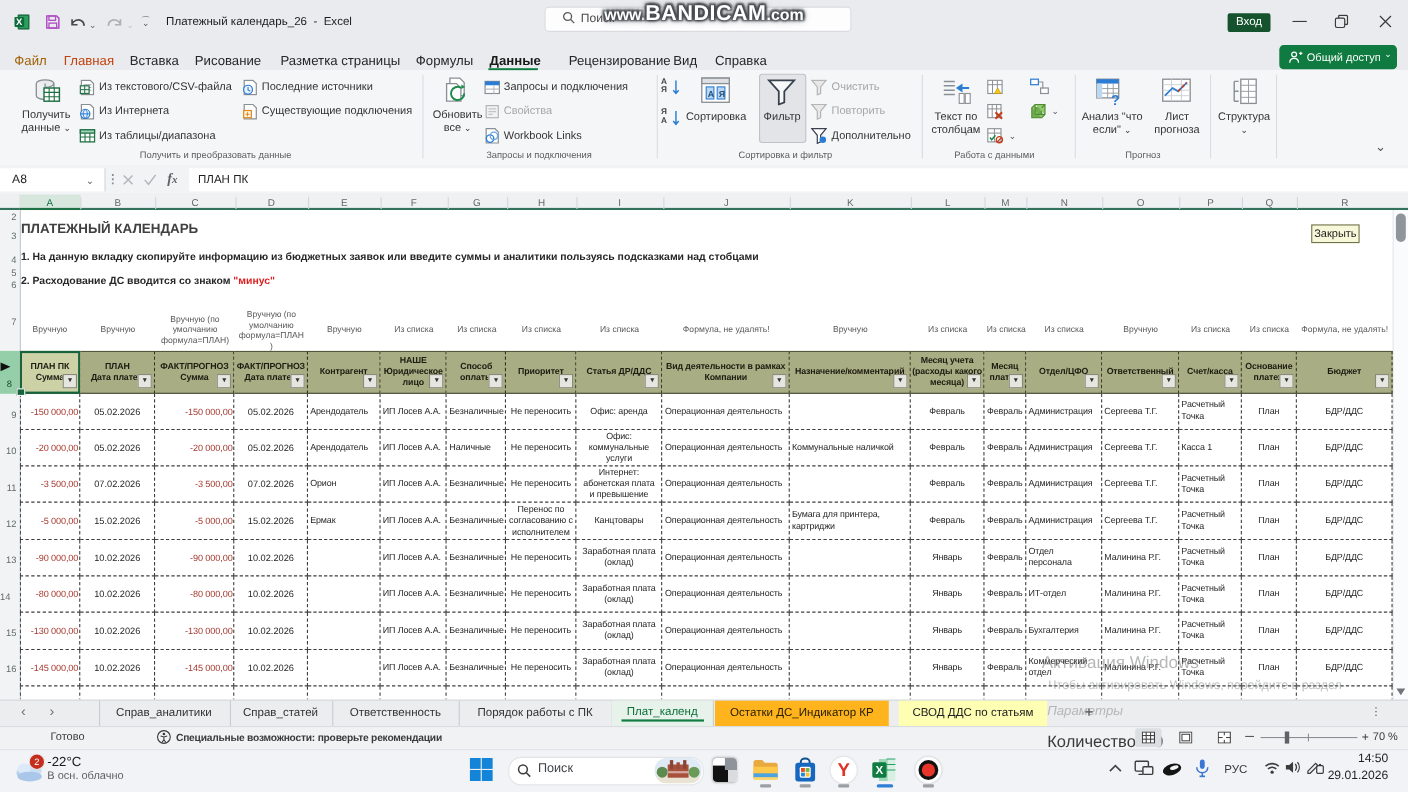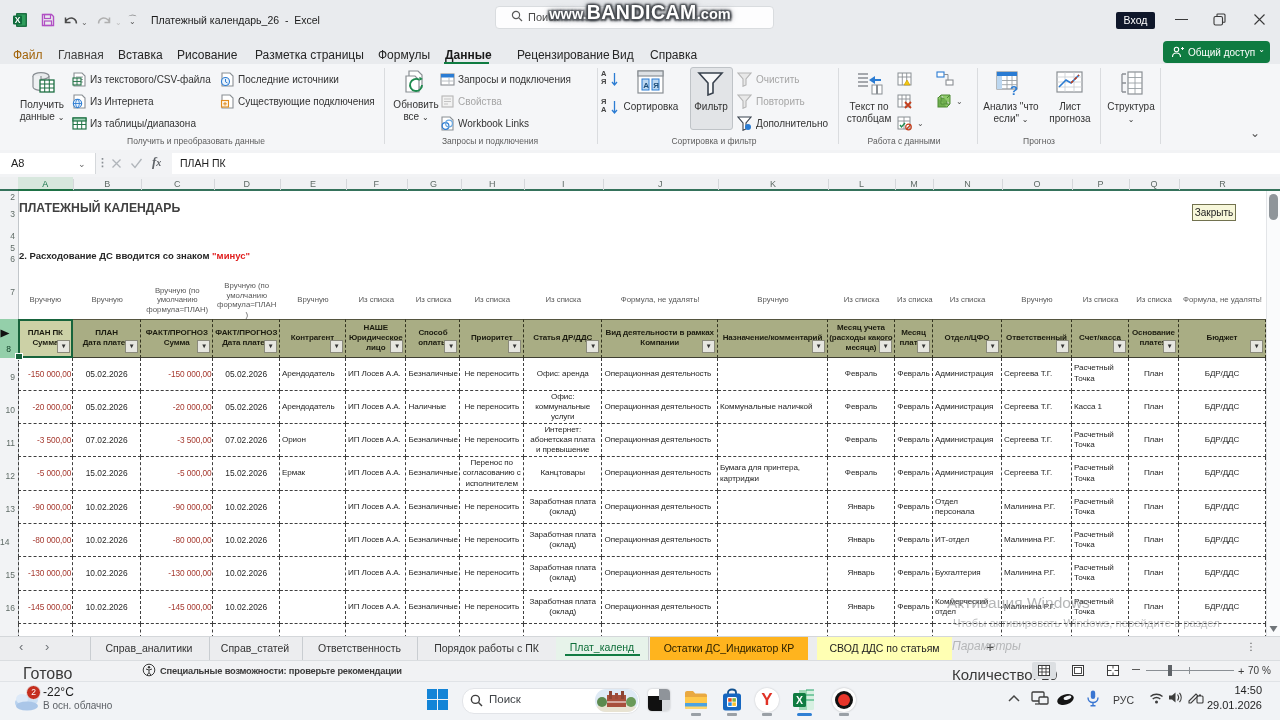--- a/index.html
+++ b/index.html
@@ -58,32 +58,32 @@
 
 <div class="ab" style="left:495px;top:6px;width:277px;height:21px;background:#fdfdfe;border:1px solid #d9dcdf;border-radius:4px;"></div>
 <svg class="ab" style="left:511px;top:10px;" width="12" height="12" viewBox="0 0 12 12">
       <circle cx="5" cy="5" r="3.6" fill="none" stroke="#5a5a5a" stroke-width="1.2"></circle>
       <path d="M7.8 7.8 L11 11" stroke="#5a5a5a" stroke-width="1.2"></path>
     </svg>
 <div class="ab" style="left:528px;top:11px;font-size:11px;color:#4a4a4a;">Поиск</div>
 
 <div class="ab" style="left:0;top:1px;width:1280px;text-align:center;font-weight:bold;color:#fff;text-shadow:0 0 1px #484c51,0 0 2px #484c51,1.5px 1.5px 2px #45494e,-1.5px -1.5px 2px #45494e,1.5px -1.5px 2px #45494e,-1.5px 1.5px 2px #45494e,0 0 5px #6a6e73,0 0 8px #9a9ea3;"><span style="font-size:14.5px;">www.</span><span style="font-size:19.5px;letter-spacing:0.5px;">BANDICAM</span><span style="font-size:14.5px;">.com</span></div>
 
-<div class="ab" style="left:1116px;top:12px;width:39px;height:17px;background:#0f172a;border-radius:2px;color:#fff;font-size:10.5px;text-align:center;line-height:17px;">Вход</div>
+<div class="ab" style="left:1116px;top:12px;width:39px;height:17px;background:#14532d;border-radius:2px;color:#fff;font-size:10.5px;text-align:center;line-height:17px;">Вход</div>
 <div class="ab" style="left:1175px;top:18.5px;width:13px;height:1.2px;background:#3a3a3a;"></div>
 <svg class="ab" style="left:1213px;top:13px;" width="13" height="13" viewBox="0 0 13 13">
       <rect x="1" y="3.5" width="8.5" height="8.5" rx="1.5" fill="#e9ebee" stroke="#3a3a3a" stroke-width="1.1"></rect>
       <path d="M4 3.5 L4 1.5 Q4 1 4.7 1 L11 1 Q12 1 12 2 L12 8.5 Q12 9.2 11.5 9.2 L9.5 9.2" fill="none" stroke="#3a3a3a" stroke-width="1.1"></path>
     </svg>
 <svg class="ab" style="left:1253px;top:13px;" width="13" height="13" viewBox="0 0 13 13">
       <path d="M1.5 1.5 L11.5 11.5 M11.5 1.5 L1.5 11.5" stroke="#3a3a3a" stroke-width="1.1"></path>
     </svg>
 
 <div class="ab" style="left:13px;top:48px;font-size:12px;color:#a16207;">Файл</div>
-<div class="ab" style="left:58px;top:48px;font-size:12px;color:#404040;">Главная</div>
+<div class="ab" style="left:58px;top:48px;font-size:12px;color:#c2410c;">Главная</div>
 <div class="ab" style="left:118px;top:48px;font-size:12px;color:#262626;">Вставка</div>
 <div class="ab" style="left:177px;top:48px;font-size:12px;color:#262626;">Рисование</div>
 <div class="ab" style="left:255px;top:48px;font-size:12px;color:#262626;">Разметка страницы</div>
 <div class="ab" style="left:378px;top:48px;font-size:12px;color:#262626;">Формулы</div>
 <div class="ab" style="left:445px;top:48px;font-size:12px;color:#1a1a1a;font-weight:bold;">Данные</div>
 <div class="ab" style="left:444px;top:61.5px;width:45px;height:2.5px;background:#107c41;"></div>
 <div class="ab" style="left:506px;top:48px;font-size:12px;color:#262626;margin-left:11px;">Рецензирование</div>
 <div class="ab" style="left:612px;top:48px;font-size:12px;color:#262626;">Вид</div>
 <div class="ab" style="left:650px;top:48px;font-size:12px;color:#262626;">Справка</div>
 
@@ -344,20 +344,21 @@
 <div class="ab" style="left:0px;top:537px;width:15px;font-size:8.5px;color:#5f6b66;text-align:left;">14</div>
 <div class="ab" style="left:0px;top:570px;width:15px;font-size:8.5px;color:#5f6b66;text-align:right;">15</div>
 <div class="ab" style="left:0px;top:603px;width:15px;font-size:8.5px;color:#5f6b66;text-align:right;">16</div>
 <div class="ab" style="left:0;top:319px;width:17.5px;height:38.5px;background:#94cfaa;"></div>
 <div class="ab" style="left:2px;top:344px;width:13px;font-size:8.5px;color:#0d3d23;text-align:center;">8</div>
 <svg class="ab" style="left:0px;top:329px;" width="10" height="9" viewBox="0 0 10 9">
       <path d="M0.5 0.5l9 4L0.5 8.5z" fill="#111"></path>
     </svg>
 
 <div class="ab" style="left:19px;top:201px;font-size:12.2px;font-weight:bold;color:#404040;">ПЛАТЕЖНЫЙ КАЛЕНДАРЬ</div>
+<div class="ab" style="left:19px;top:228px;font-size:9.5px;font-weight:bold;color:#262626;">1. На данную вкладку скопируйте информацию из бюджетных заявок или введите суммы и аналитики пользуясь подсказками над стобцами</div>
 <div class="ab" style="left:19px;top:250px;font-size:9.5px;font-weight:bold;color:#262626;">2. Расходование ДС вводится со знаком <span style="color:#e01e1e;">"минус"</span></div>
 
 <div class="ab" style="left:1192px;top:204px;width:42px;height:15px;background:#f7f7da;border:1px solid #72724f;font-size:10px;color:#222;text-align:center;line-height:15px;">Закрыть</div>
 
 <div class="ab" style="left:1266px;top:191px;width:14px;height:445px;background:#fafbfc;border-left:1px solid #e3e5e8;"></div>
 <div class="ab" style="left:1268.5px;top:194px;width:9px;height:26px;background:#8f959a;border-radius:4.5px;"></div>
 <svg class="ab" style="left:1269px;top:625px;" width="9" height="8" viewBox="0 0 9 8">
       <path d="M0.5 1l4 6 4-6z" fill="#707579"></path>
     </svg>
 <div class="ab" style="left:17.5px;top:269px;width:1249px;height:367px;overflow:hidden;">
@@ -677,21 +678,21 @@
     <div class="ab" style="left:565px;top:654px;width:75px;height:2px;background:#127c42;"></div>
 <div class="ab" style="left:556px;top:641px;width:92px;font-size:10.5px;font-weight:normal;color:#0d6e38;text-align:center;">Плат_календ</div>
 <div class="ab" style="left:650px;top:637px;width:158px;height:23px;background:#ffb41e;"></div>
 <div class="ab" style="left:650px;top:642px;width:158px;font-size:10.5px;color:#2a2000;text-align:center;">Остатки ДС_Индикатор КР</div>
 <div class="ab" style="left:817px;top:637px;width:135px;height:23px;background:#ffffb3;"></div>
 <div class="ab" style="left:817px;top:642px;width:135px;font-size:10.5px;color:#222;text-align:center;">СВОД ДДС по статьям</div>
 <div class="ab" style="left:986px;top:639px;font-size:14px;color:#444;">+</div>
 <div class="ab" style="left:1246px;top:641px;font-size:10px;color:#555;">⋮</div>
 
 <div class="ab" style="left:0;top:660px;width:1280px;height:21px;background:#f1f2f4;border-top:1px solid #dadde0;"></div>
-<div class="ab" style="left:13px;top:665px;font-size:16px;color:#3a3a3a;padding-left:10px;">Готово</div>
+<div class="ab" style="left:36px;top:665px;font-size:10px;color:#3a3a3a;padding-left:10px;">Готово</div>
 <svg class="ab" style="left:142px;top:663px;" width="14" height="14" viewBox="0 0 14 14">
       <circle cx="7" cy="7" r="5.8" fill="none" stroke="#3a3a3a" stroke-width="1"></circle>
       <circle cx="7" cy="4.3" r="1.2" fill="#3a3a3a"></circle>
       <path d="M4 6l3 1 3-1M7 7v2.5l-1.8 2.5M7 9.5l1.8 2.5" fill="none" stroke="#3a3a3a" stroke-width="1"></path>
     </svg>
 <div class="ab" style="left:160px;top:665.5px;font-size:9.3px;font-weight:bold;color:#3a3a3a;letter-spacing:-0.2px;">Специальные возможности: проверьте рекомендации</div>
 <div class="ab" style="left:952px;top:665.5px;font-size:15px;color:#3a3a3a;text-align:right;">Количество: 19</div>
 <div class="ab" style="left:1032px;top:662px;width:24px;height:17px;background:#dcdfe2;border-radius:2px;"></div>
 <svg class="ab" style="left:1038px;top:665px;" width="12" height="11" viewBox="0 0 12 11">
       <rect x="0.5" y="0.5" width="11" height="10" fill="#fff" stroke="#3a3a3a"></rect>

